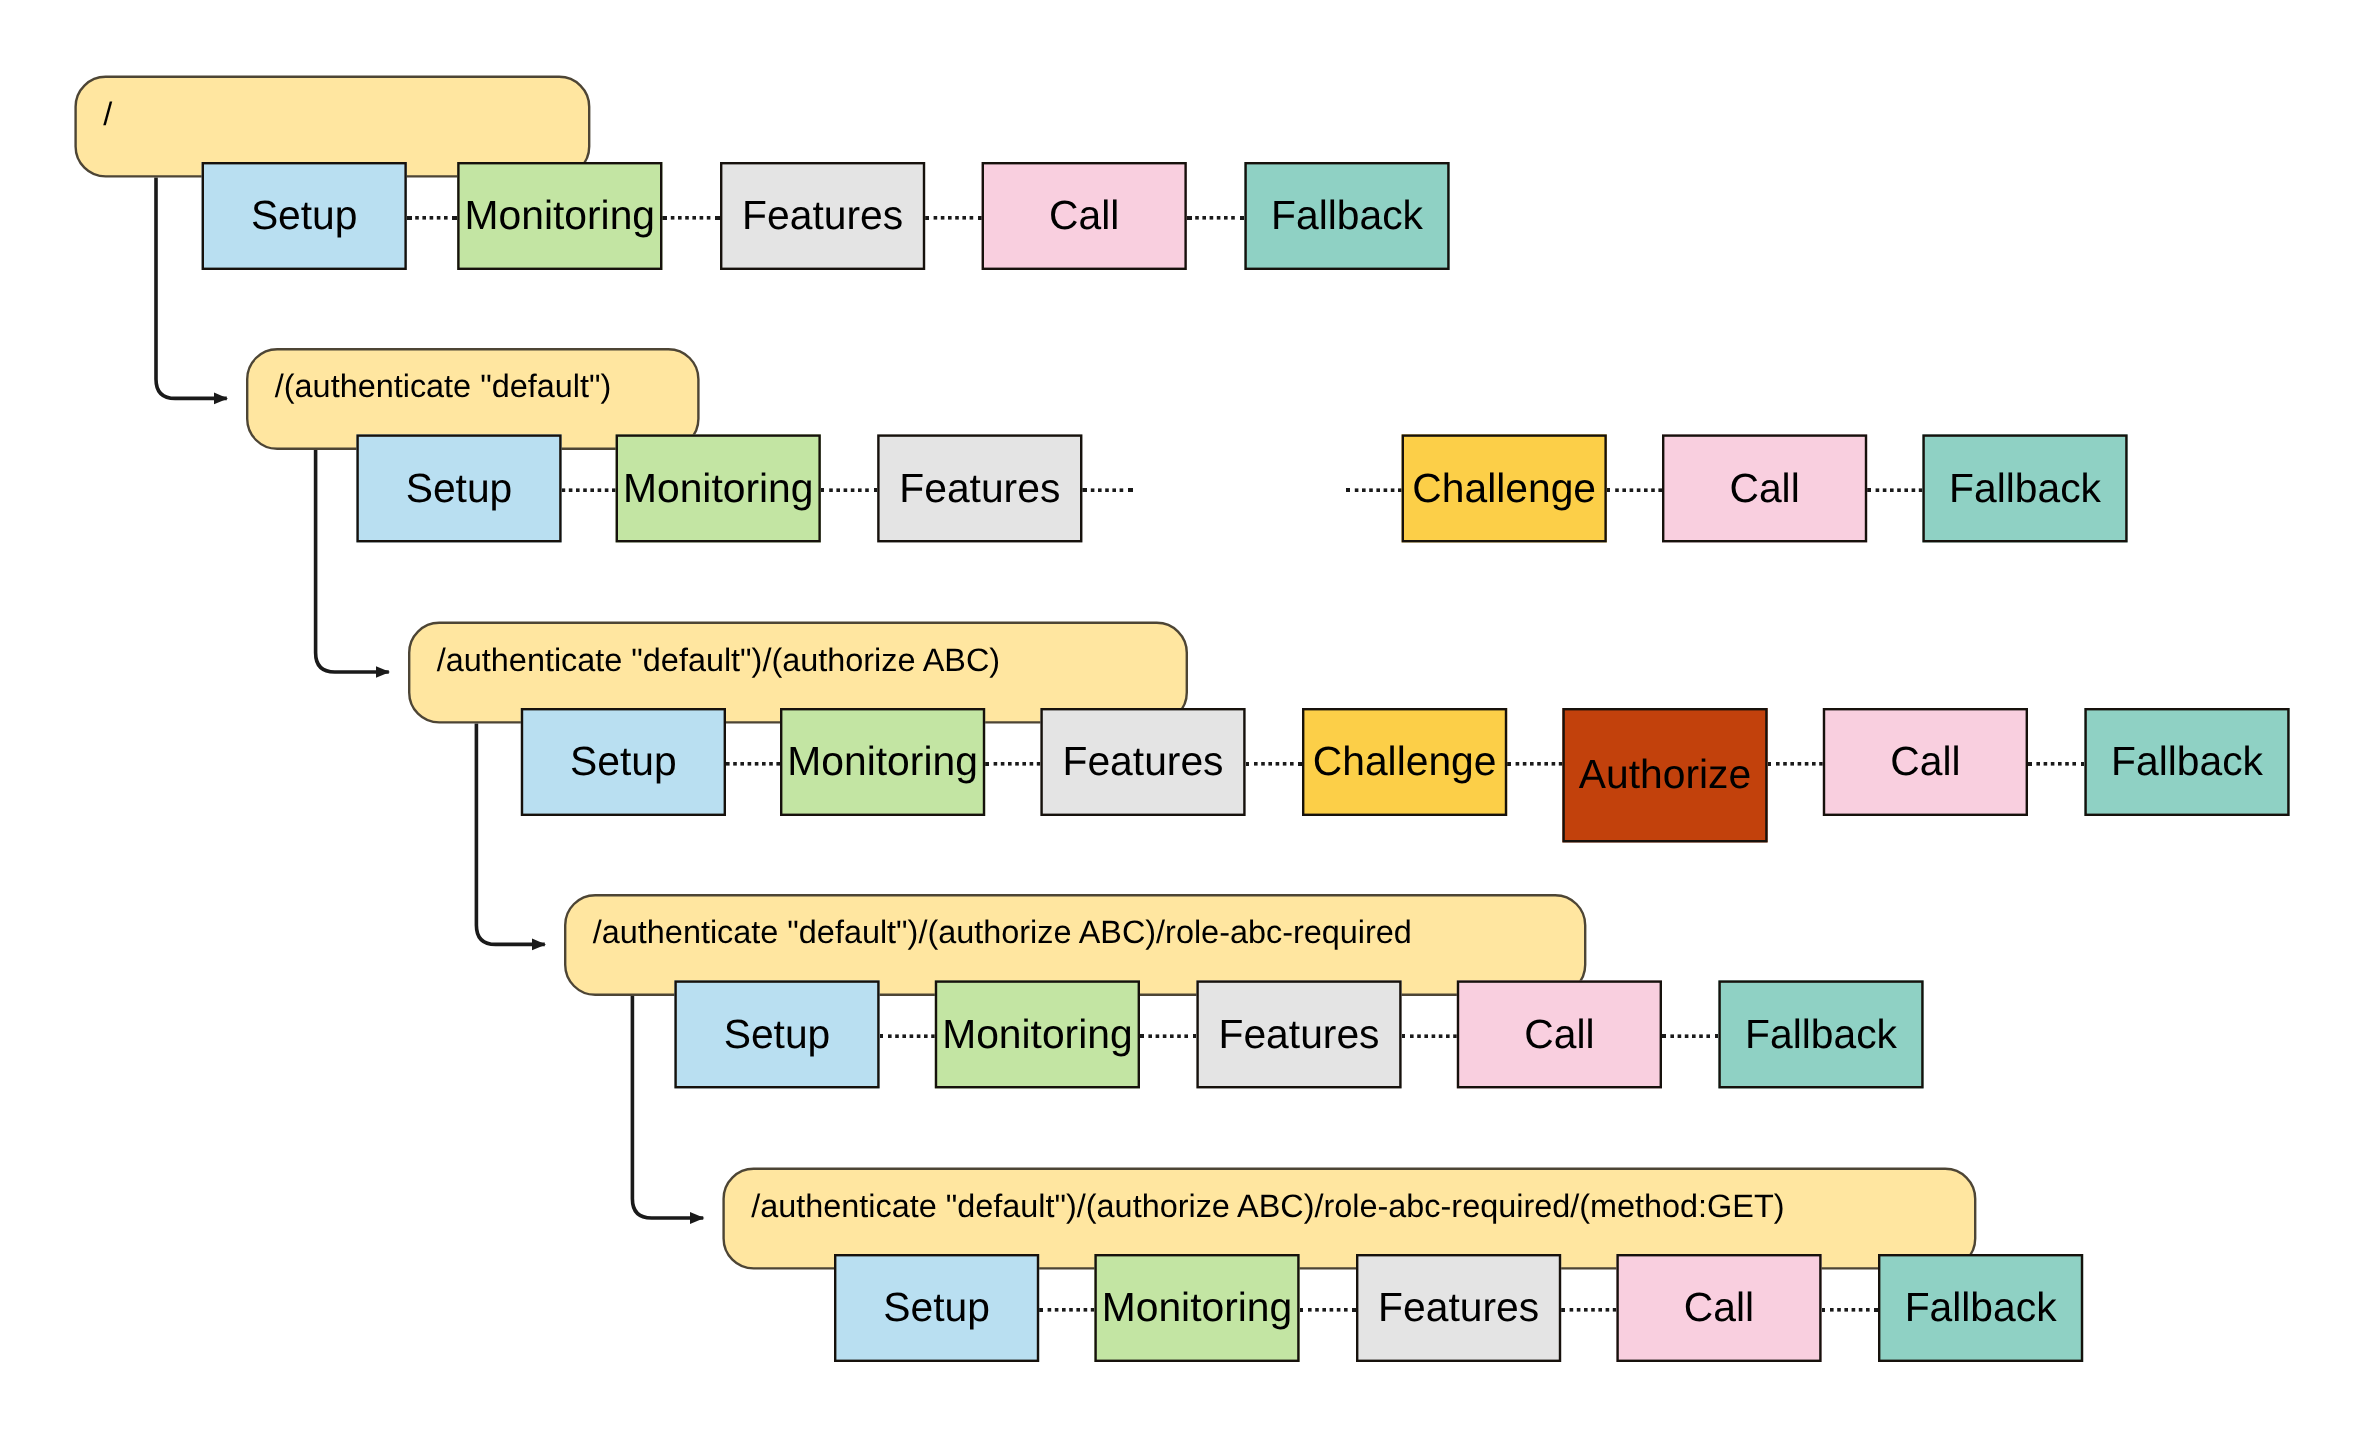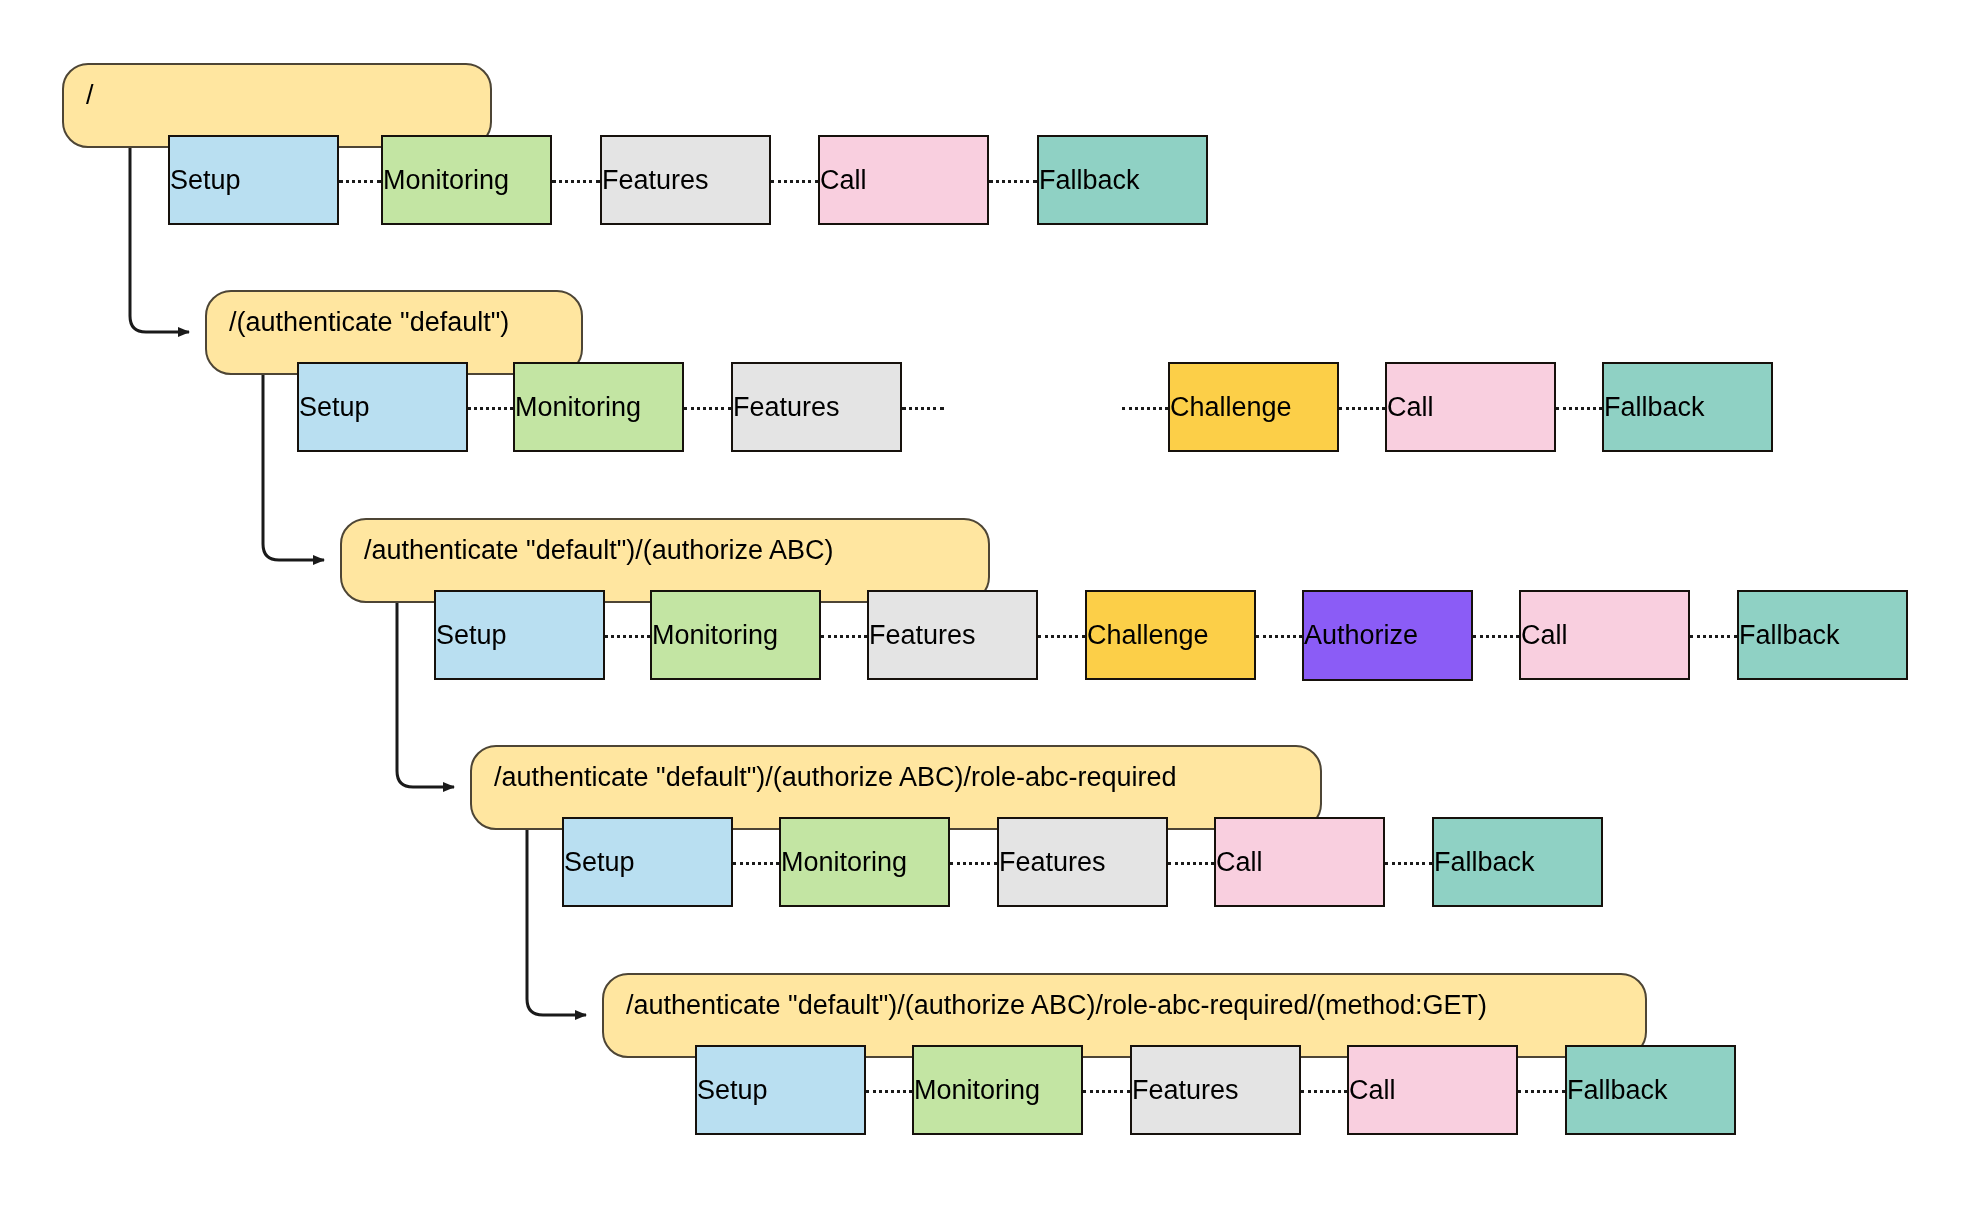--- a/index.html
+++ b/index.html
@@ -40,21 +40,22 @@
     line-height: 1.2;
     white-space: nowrap;
     z-index: 2;
   }
   .stage {
     position: absolute;
     box-sizing: border-box;
     border: 2.5px solid #16110c;
     display: flex;
     align-items: center;
-    font-size: 27px;
+    justify-content: center;
+    font-size: 34px;
     color: #000000;
     z-index: 3;
     white-space: nowrap;
   }
   .dots {
     position: absolute;
     height: 0;
     border-top: 3px dotted #1a1a1a;
     z-index: 1;
   }
@@ -139,21 +140,21 @@
     </div>
     <div class="stage" style="left: 650px; top: 590px; width: 171px; height: 90px; background: rgb(195, 229, 163); border-color: rgb(22, 17, 12);">
       <span>Monitoring</span>
     </div>
     <div class="stage" style="left: 867px; top: 590px; width: 171px; height: 90px; background: rgb(228, 228, 228); border-color: rgb(22, 17, 12);">
       <span>Features</span>
     </div>
     <div class="stage" style="left: 1085px; top: 590px; width: 171px; height: 90px; background: rgb(252, 207, 72); border-color: rgb(22, 17, 12);">
       <span>Challenge</span>
     </div>
-    <div class="stage" style="left: 1302px; top: 590px; width: 171px; height: 91px; background: #8b5cf6; border-color: rgb(22, 17, 12);">
+    <div class="stage" style="left: 1302px; top: 590px; width: 171px; height: 112px; background: #c2410c; border-color: rgb(22, 17, 12);">
       <span>Authorize</span>
     </div>
     <div class="stage" style="left: 1519px; top: 590px; width: 171px; height: 90px; background: rgb(249, 207, 223); border-color: rgb(22, 17, 12);">
       <span>Call</span>
     </div>
     <div class="stage" style="left: 1737px; top: 590px; width: 171px; height: 90px; background: rgb(143, 209, 196); border-color: rgb(22, 17, 12);">
       <span>Fallback</span>
     </div>
     <div class="pill" style="left: 470px; top: 745px; width: 852px; height: 85px; background: rgb(255, 230, 160);">
       <span>/authenticate "default")/(authorize ABC)/role-abc-required</span>

